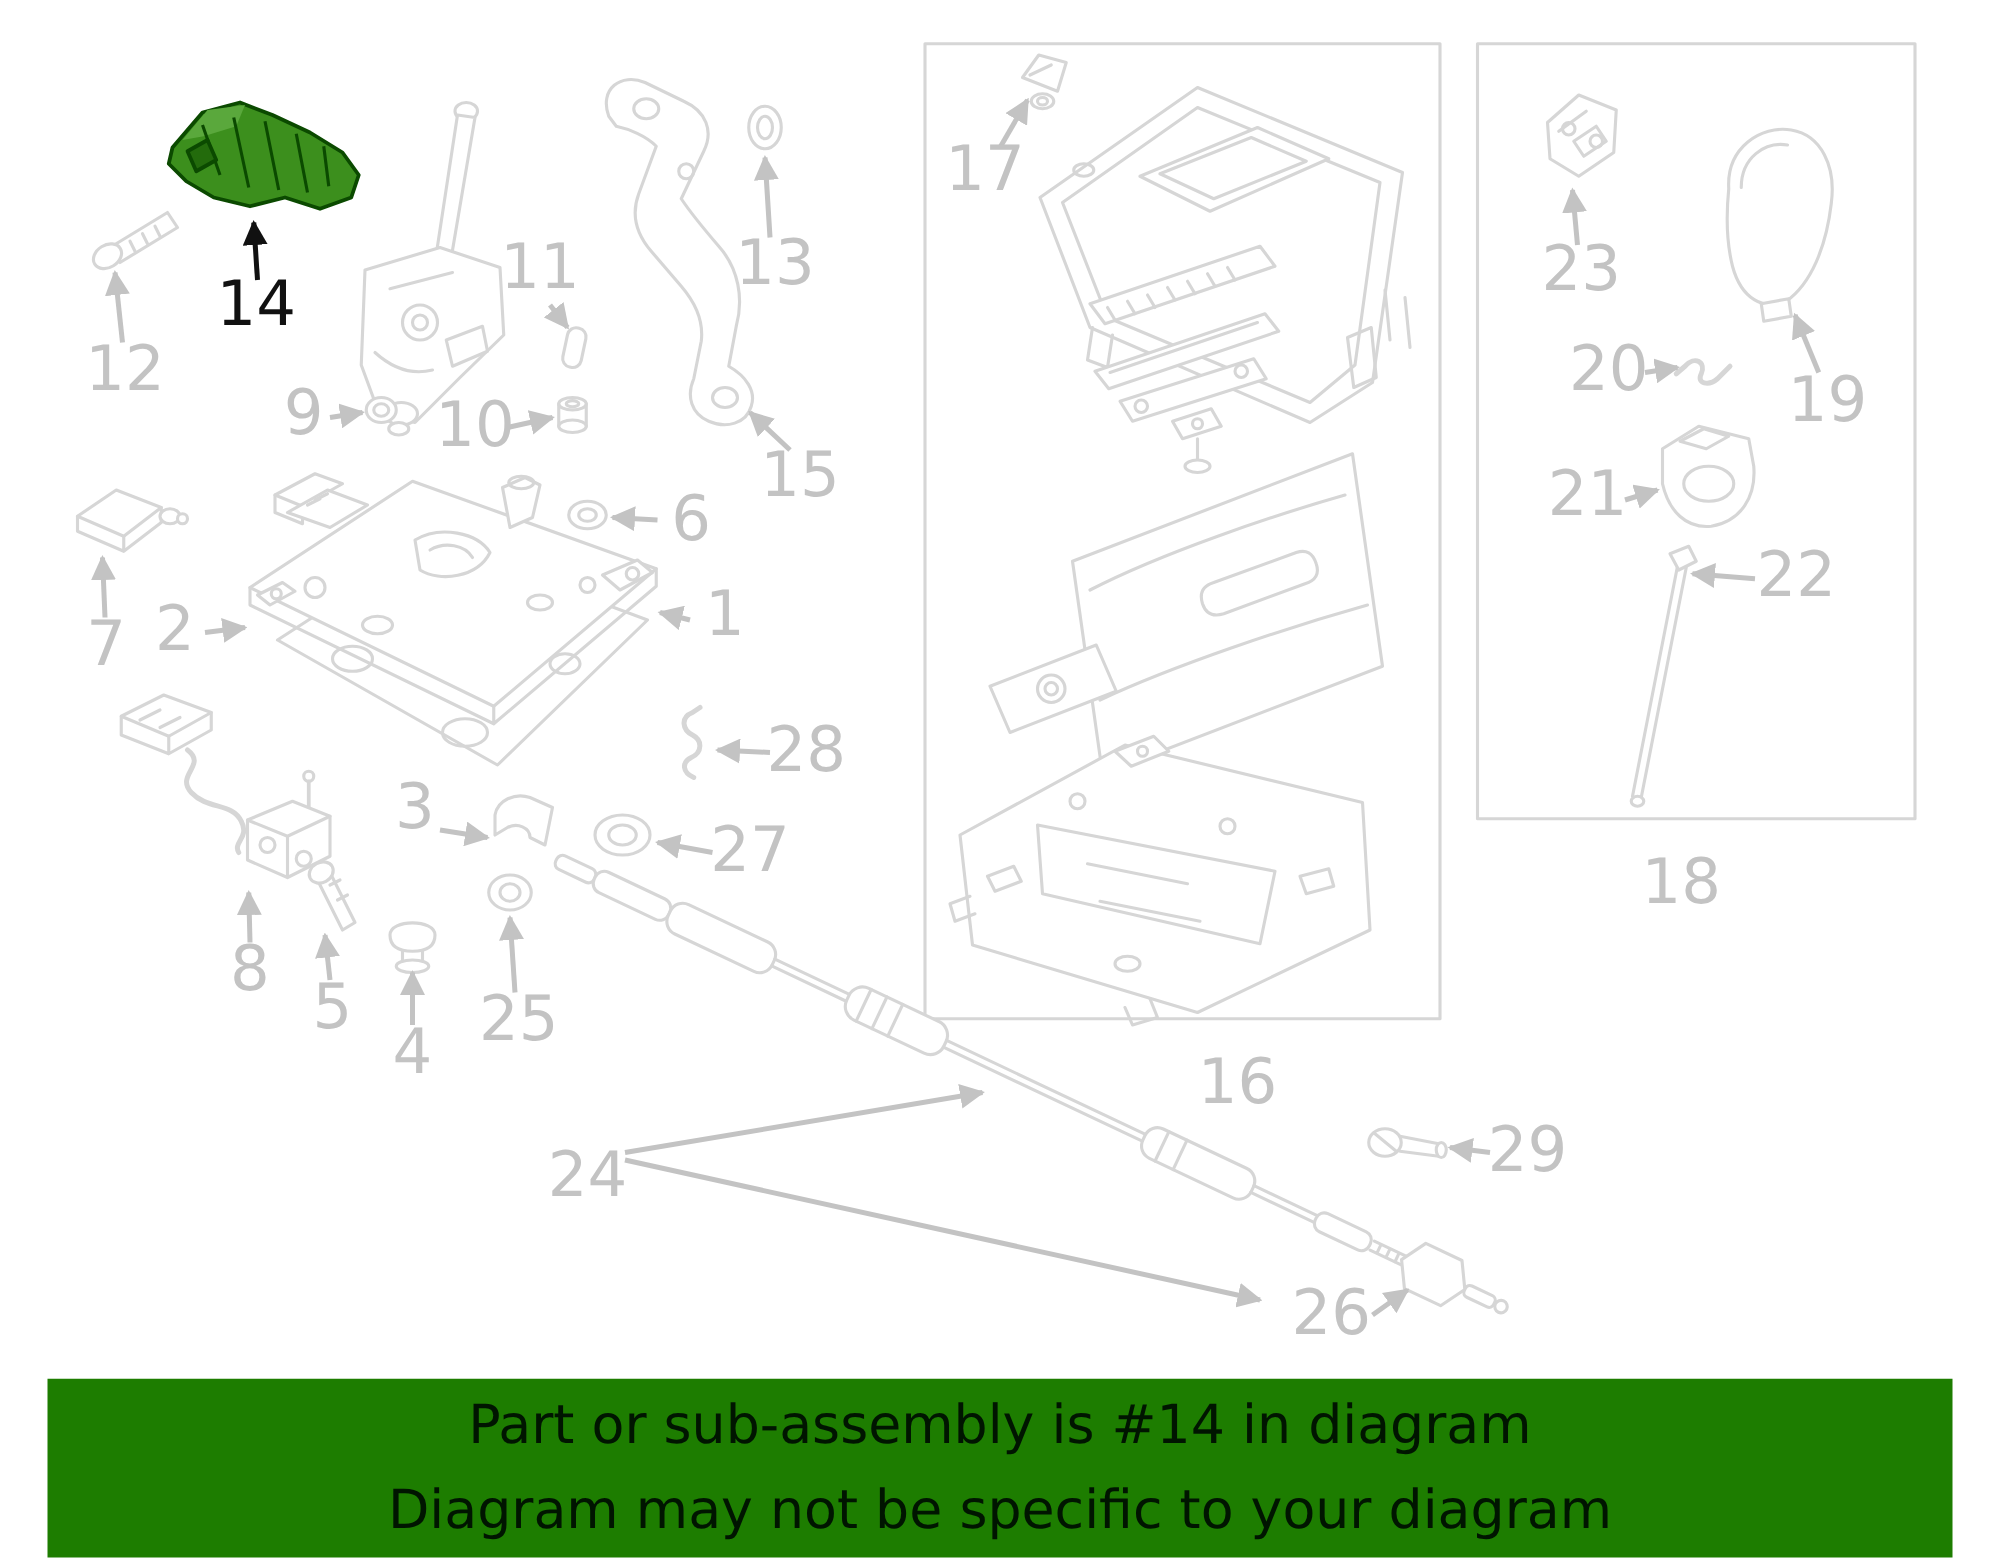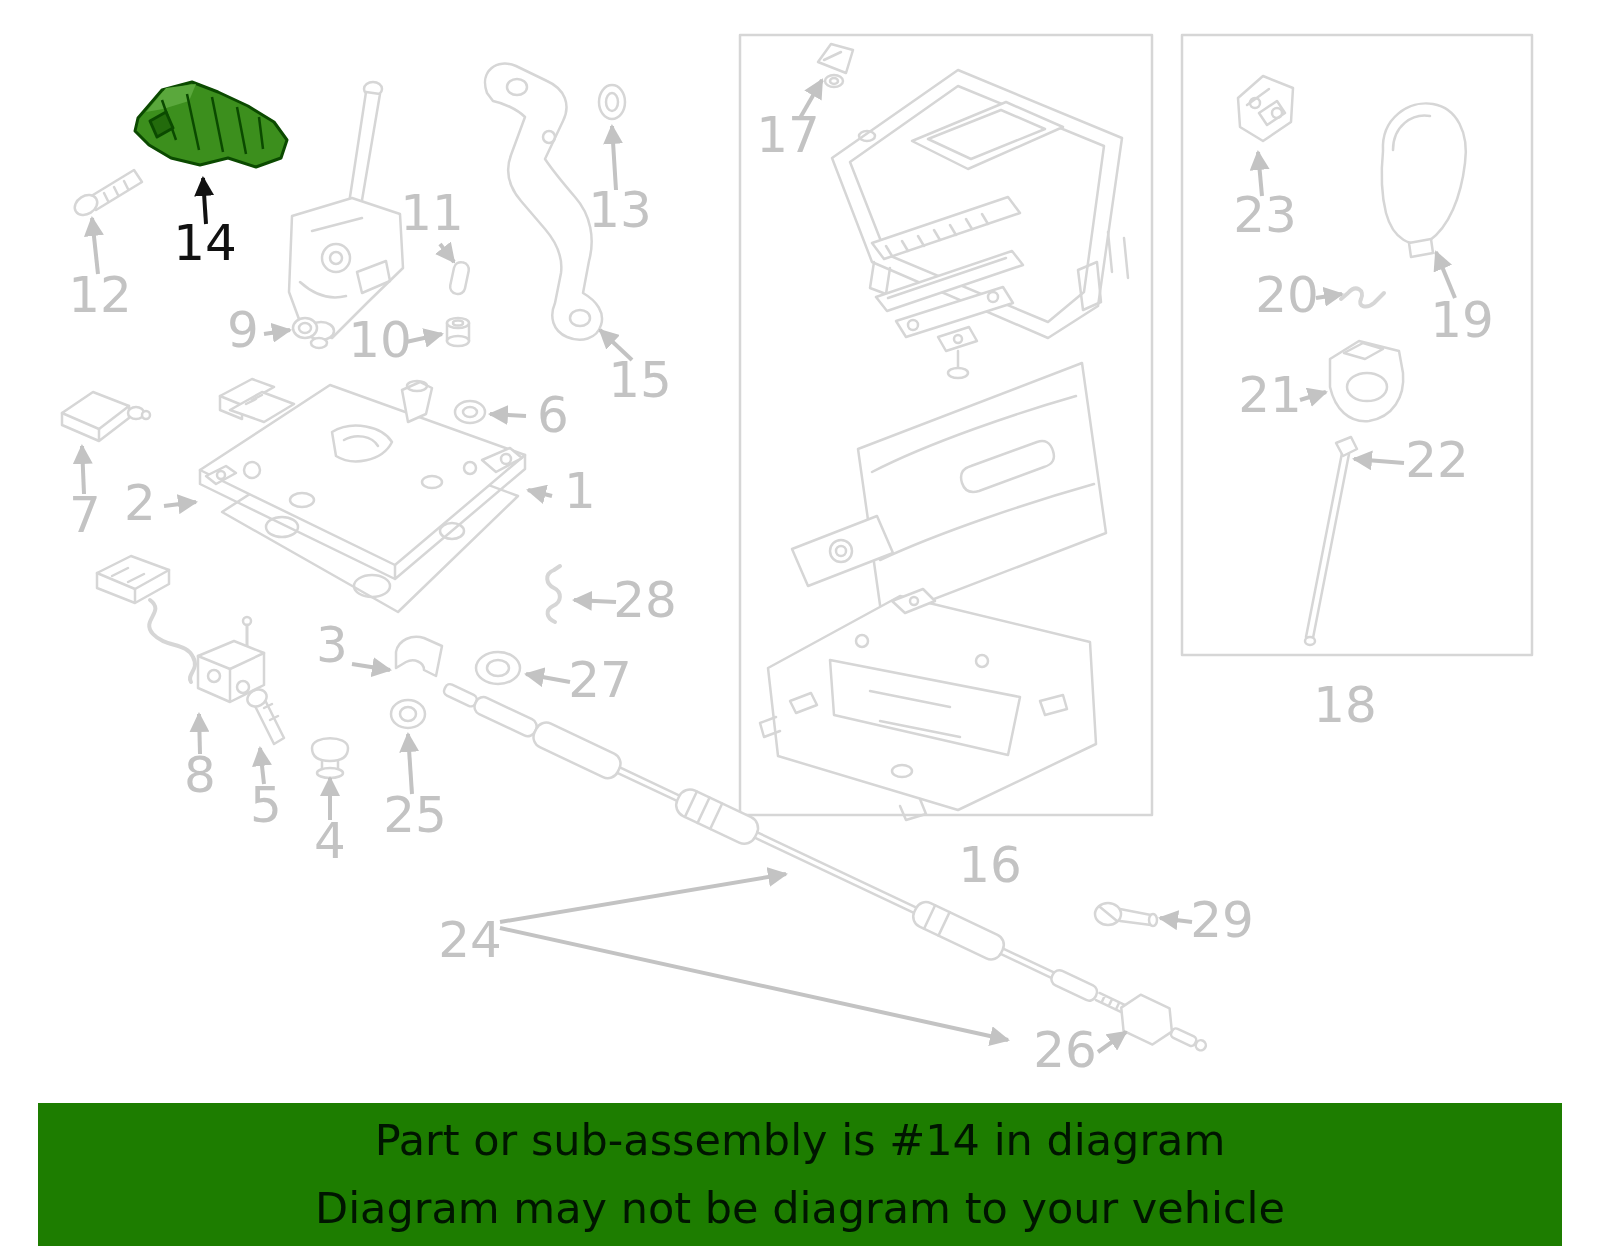--- a/index.html
+++ b/index.html
@@ -337,16 +337,16 @@
     <text class="lbl" x="415" y="832">25</text>
     <text class="lbl" x="1065" y="1067">26</text>
     <text class="lbl" x="600" y="697">27</text>
     <text class="lbl" x="645" y="617">28</text>
     <text class="lbl" x="1222" y="937">29</text>
   </g>
 </svg>
 
 <div class="banner">
   <div class="bline">Part or sub-assembly is #14 in diagram</div>
-  <div class="bline">Diagram may not be diagram to your vehicle</div>
+  <div class="bline">Diagram may not be specific to your diagram</div>
 </div>
 
 </div>
 
 </body></html>

